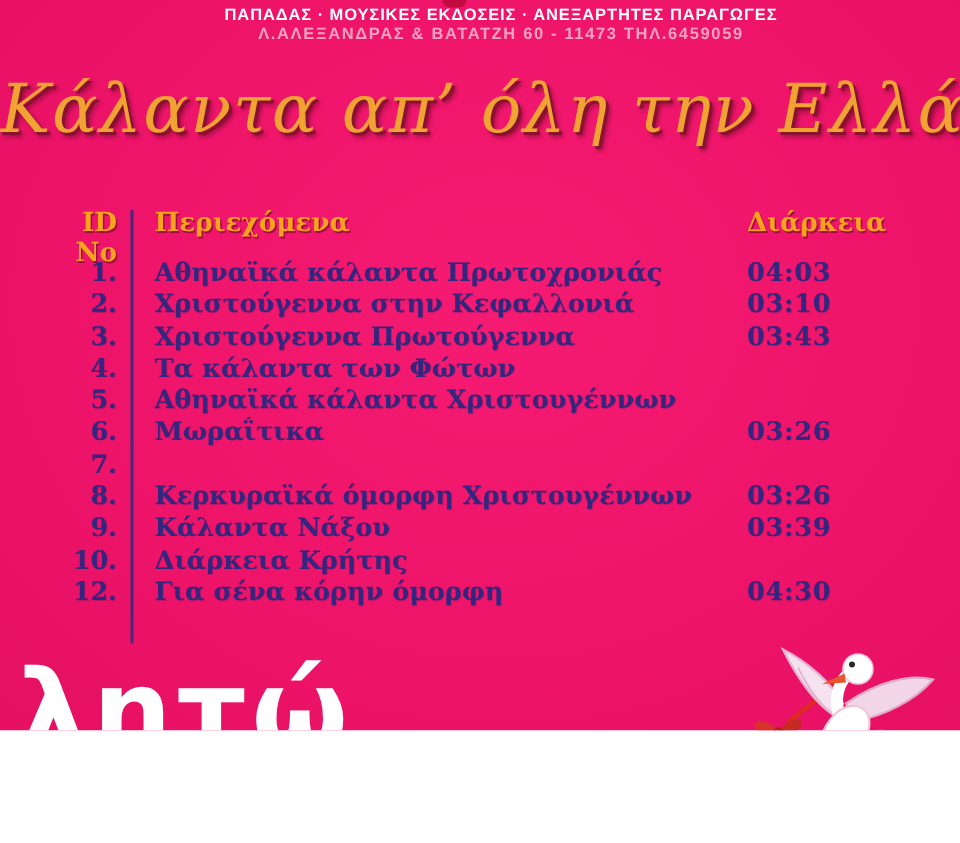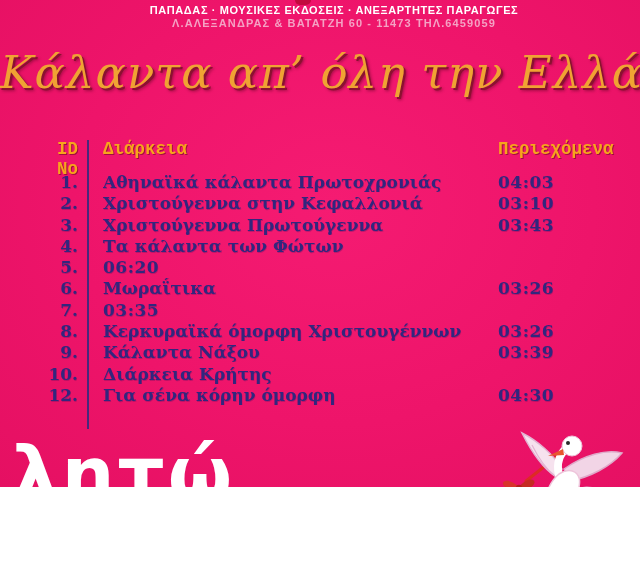--- a/index.html
+++ b/index.html
@@ -51,21 +51,20 @@
   .thead, .trow {
     display:grid;
     grid-template-columns:48px 25px 395px 1fr;
     align-items:baseline;
   }
   .thead {
     color:#f7a41c;
     font-weight:bold; font-size:17.5px;
     text-shadow:1px 1px 0 rgba(110,8,35,.6);
     height:20px;
-    font-family:Liberation Mono, monospace;
   }
   .th-id { text-align:right; }
   .rows { margin-top:13px; }
   .trow {
     height:21.3px;
     color:#32267e;
     font-weight:bold; font-size:17px;
     text-shadow:0.5px 0.5px 0 rgba(40,20,90,.25);
   }
   .cell-no { text-align:right; }
@@ -93,22 +92,22 @@
   <div class="pub-line1">ΠΑΠΑΔΑΣ · ΜΟΥΣΙΚΕΣ ΕΚΔΟΣΕΙΣ · ΑΝΕΞΑΡΤΗΤΕΣ ΠΑΡΑΓΩΓΕΣ</div>
   <div class="pub-line2">Λ.ΑΛΕΞΑΝΔΡΑΣ &amp; ΒΑΤΑΤΖΗ 60 - 11473 ΤΗΛ.6459059</div>
 
   <div class="album-title">Κάλαντα απ’ όλη την Ελλάδα</div>
 
   <div class="tracklist">
     <div class="col-separator"></div>
     <div class="thead">
       <span class="th-id">ID No</span>
       <span></span>
+      <span>Περιεχόμενα</span>
       <span>Διάρκεια</span>
-      <span>Περιεχόμενα</span>
     </div>
     <div class="rows">
       <div class="trow">
         <span class="cell-no">1.</span>
           <span></span>
         <span class="cell-title">Αθηναϊκά κάλαντα Πρωτοχρονιάς</span>
         <span class="cell-duration">04:03</span>
       </div>
       <div class="trow">
         <span class="cell-no">2.</span>
@@ -123,32 +122,31 @@
         <span class="cell-duration">03:43</span>
       </div>
       <div class="trow">
         <span class="cell-no">4.</span>
           <span></span>
         <span class="cell-title">Τα κάλαντα των Φώτων</span>
       </div>
       <div class="trow">
         <span class="cell-no">5.</span>
           <span></span>
-        <span class="cell-duration">06:20</span>
+        <span class="cell-title">Αθηναϊκά κάλαντα Χριστουγέννων</span>
       </div>
       <div class="trow">
         <span class="cell-no">6.</span>
           <span></span>
         <span class="cell-title">Μωραΐτικα</span>
         <span class="cell-duration">03:26</span>
       </div>
       <div class="trow">
         <span class="cell-no">7.</span>
           <span></span>
-        <span class="cell-duration">03:35</span>
       </div>
       <div class="trow">
         <span class="cell-no">8.</span>
           <span></span>
         <span class="cell-title">Κερκυραϊκά όμορφη Χριστουγέννων</span>
         <span class="cell-duration">03:26</span>
       </div>
       <div class="trow">
         <span class="cell-no">9.</span>
           <span></span>

